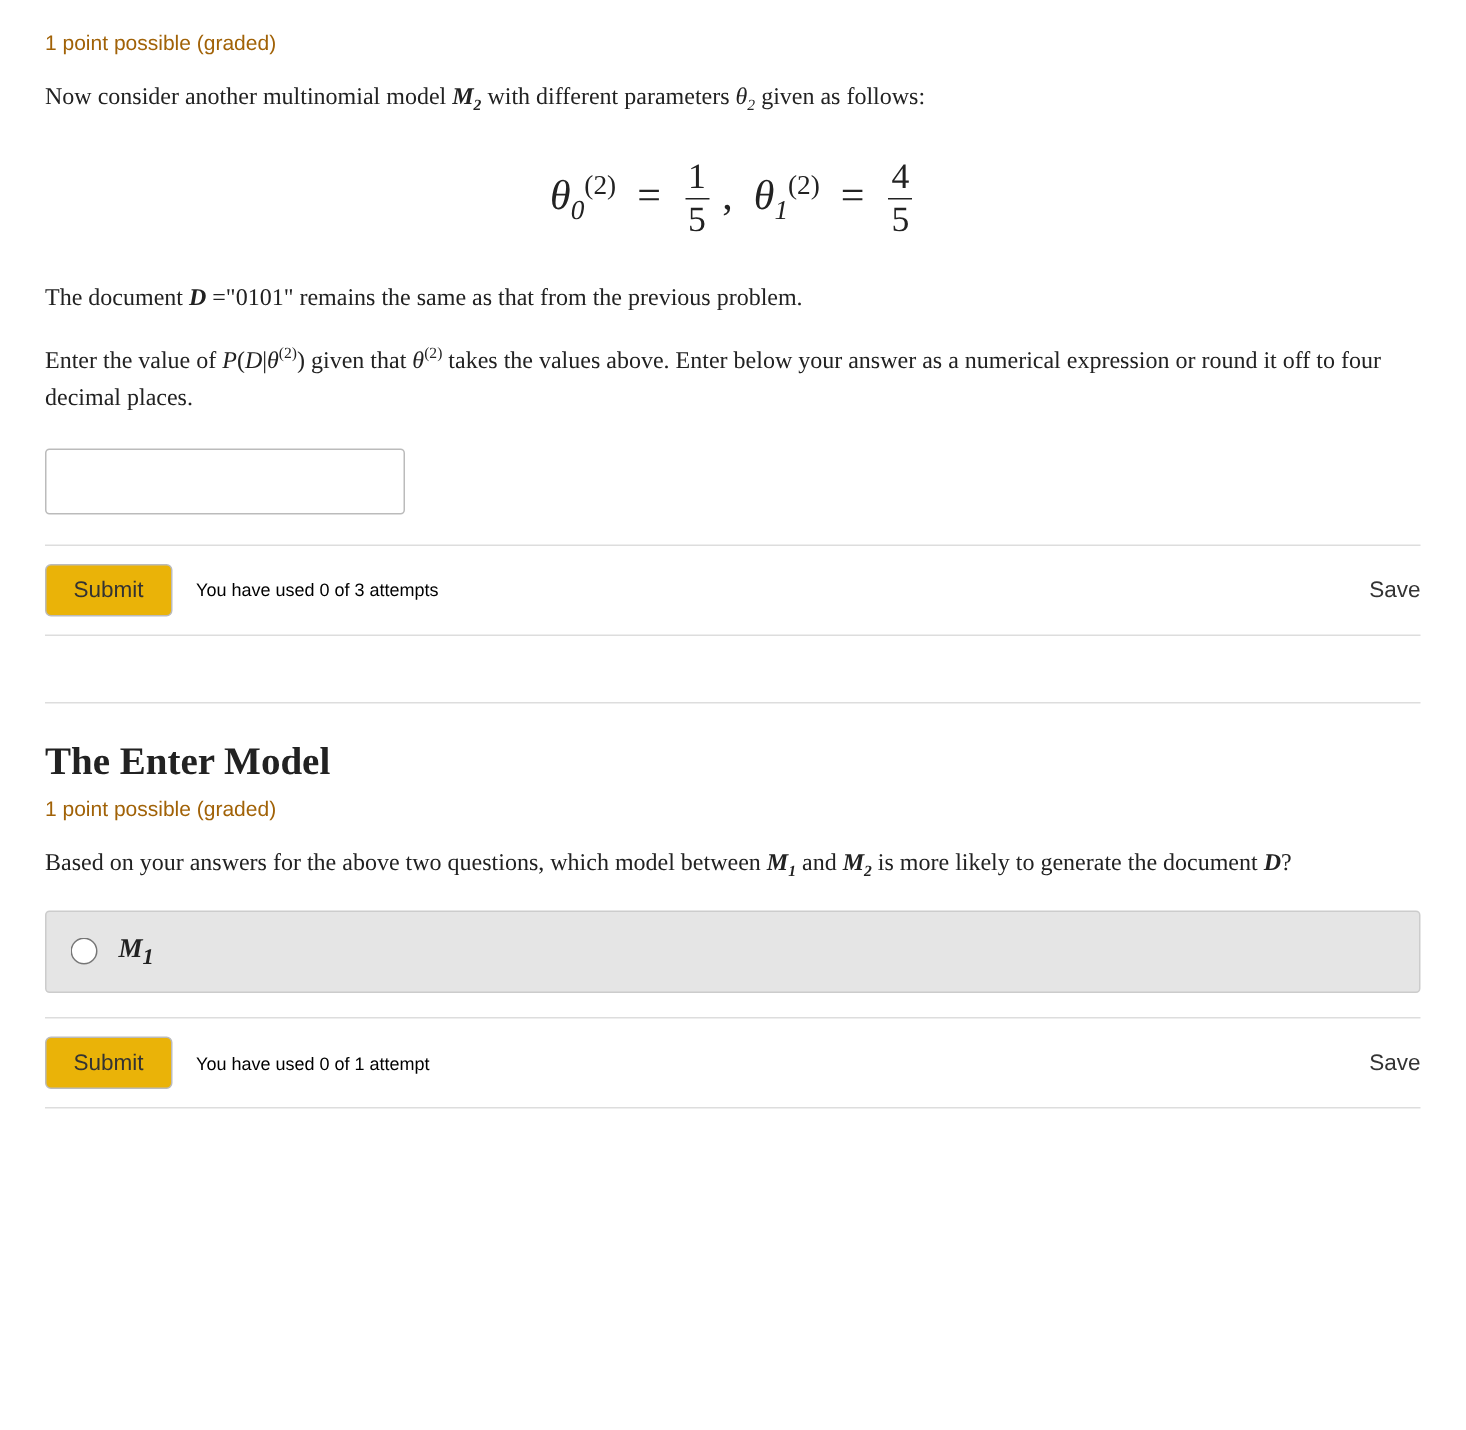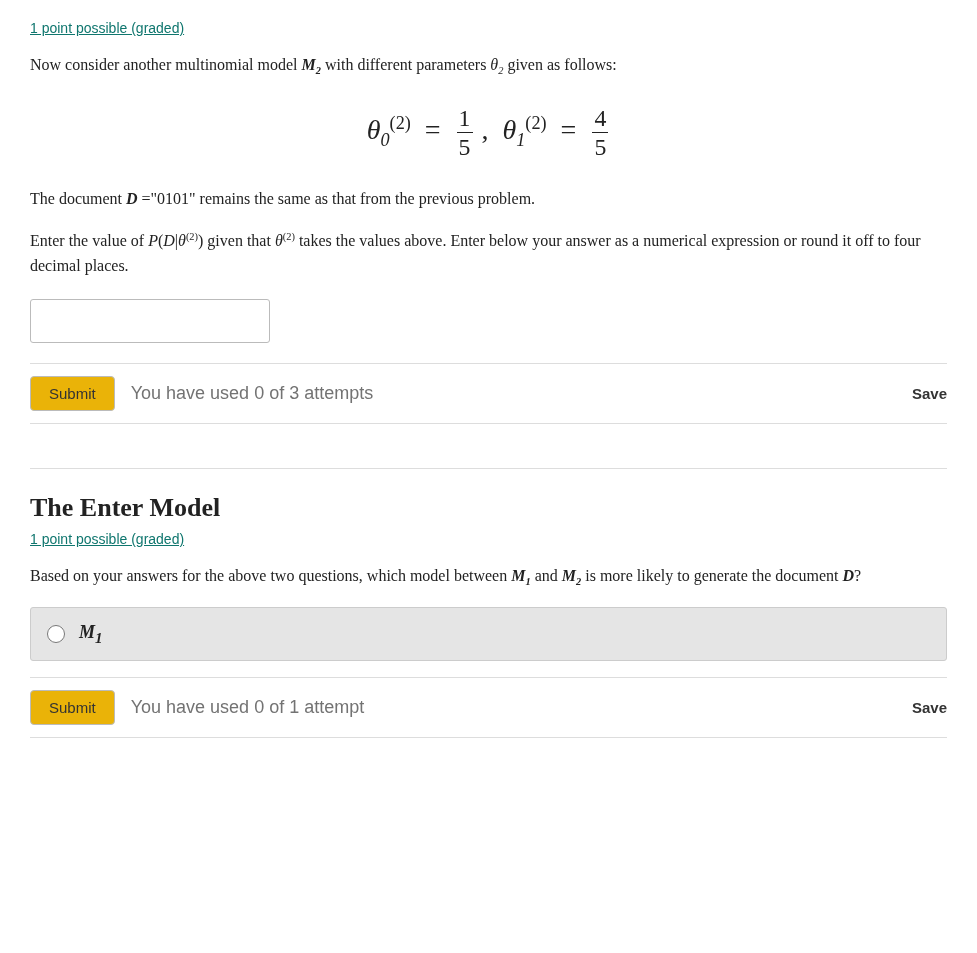--- a/index.html
+++ b/index.html
@@ -16,24 +16,23 @@
       padding-bottom: 20px;
     }
     .section-title {
       font-size: 26px;
       font-weight: bold;
       margin-bottom: 8px;
       font-family: Georgia, serif;
     }
     .points-label {
       font-size: 14px;
-      color: #0f766e;
+      color: #a16207;
       margin-bottom: 16px;
       font-family: Arial, sans-serif;
-      text-decoration: underline;
     }
     .description {
       font-size: 16px;
       line-height: 1.6;
       margin-bottom: 16px;
       font-family: Liberation Serif, serif;
     }
     .formula-block {
       text-align: center;
       margin: 24px 0;
@@ -69,32 +68,32 @@
       background: #eab308;
       border: 1px solid #bbb;
       border-radius: 4px;
       padding: 8px 18px;
       font-size: 15px;
       cursor: pointer;
       font-family: Arial, sans-serif;
       color: #333;
     }
     .attempts-text {
-      font-size: 18px;
-      color: #737373;
+      font-size: 12px;
+      color: #000000;
       font-family: Arial, sans-serif;
     }
     .save-btn {
       background: none;
       border: none;
       font-size: 15px;
       color: #333;
       cursor: pointer;
       font-family: Arial, sans-serif;
-      font-weight: bold;
+      font-weight: normal;
     }
     .divider {
       border: none;
       border-top: 1px solid #ddd;
       margin: 24px 0;
     }
     .radio-option {
       display: flex;
       align-items: center;
       border: 1px solid #ccc;

